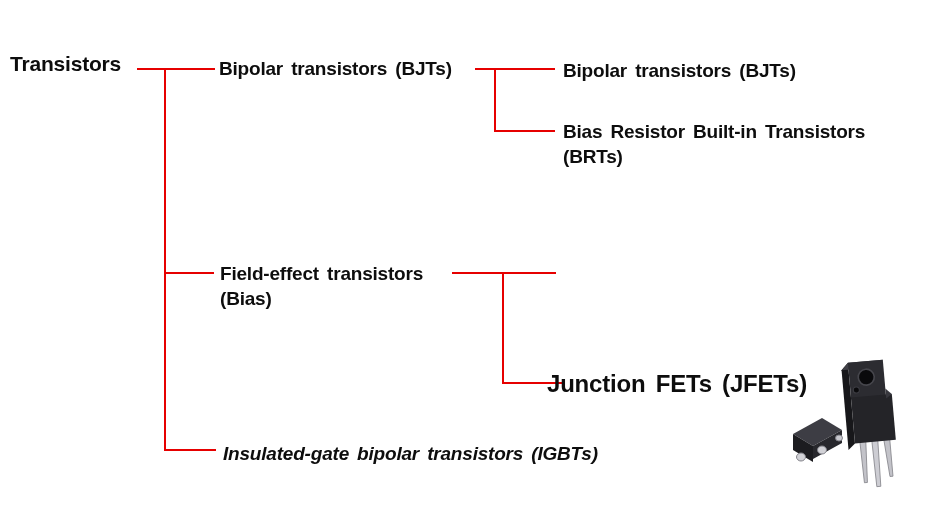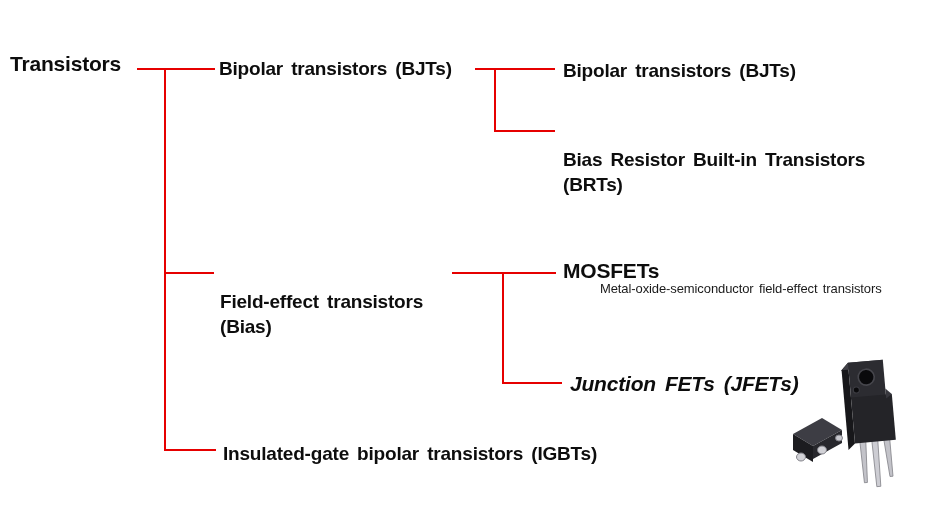--- a/index.html
+++ b/index.html
@@ -23,21 +23,21 @@
   .node {
     position: absolute;
     font-weight: 700;
     font-size: 19px;
     line-height: 25px;
     letter-spacing: -0.2px;
     word-spacing: 0.16em;
     color: var(--text-color);
     white-space: nowrap;
   }
-  .node.wrap { white-space: normal; margin-top: 28px; }
+  .node.wrap { white-space: normal; }
   .node.root { font-size: 21px; }
   .node.big  { font-size: 21px; }
   .subtitle {
     position: absolute;
     font-weight: 400;
     font-size: 13px;
     letter-spacing: -0.1px;
     word-spacing: 0.14em;
     color: var(--sub-text-color);
     white-space: nowrap;
@@ -81,26 +81,24 @@
   <div class="node" style="left:563px; top:58px;">Bipolar transistors (BJTs)</div>
 
   <div class="node wrap" style="left:563px; top:119px; width:335px;">Bias Resistor Built-in Transistors (BRTs)</div>
 
   <div class="node wrap" style="left:220px; top:261px; width:228px;">Field-effect transistors (Bias)</div>
 
   <div class="hline" style="left:452px; top:272px; width:104px;"></div>
   <div class="vline" style="left:502px; top:272px; height:112px;"></div>
   <div class="hline" style="left:502px; top:382px; width:60px;"></div>
 
-  <div class="node big" style="left:563px; top:258px;">MOSFETs</div>
-  <div class="subtitle" style="left:600px; top:281px;">Metal-oxide-semiconductor field-effect transistors</div>
 
-  <div class="node" style="left:570px; top:371px; font-size:21px;font-style:italic;">Junction FETs (JFETs)</div>
+  <div class="node" style="left:547px; top:371px; font-size:24px;">Junction FETs (JFETs)</div>
 
-  <div class="node" style="left:223px; top:441px;">Insulated-gate bipolar transistors (IGBTs)</div>
+  <div class="node" style="left:223px; top:441px;font-style:italic;">Insulated-gate bipolar transistors (IGBTs)</div>
 
   <svg class="illustration" viewBox="0 0 159 160" aria-hidden="true">
 
     <g transform="rotate(-5 100 90)">
 
       <polygon points="88,110 94,110 92,152 89,152" fill="#c3c3c9" stroke="#84848a" stroke-width="0.8"></polygon>
       <polygon points="100,110 106,110 105,157 101,157" fill="#cdcdd3" stroke="#84848a" stroke-width="0.8"></polygon>
       <polygon points="112,110 118,110 118,148 115,148" fill="#c3c3c9" stroke="#84848a" stroke-width="0.8"></polygon>
 
       <polygon points="76,38 83,31 83,112 76,118" fill="#17171a"></polygon>

